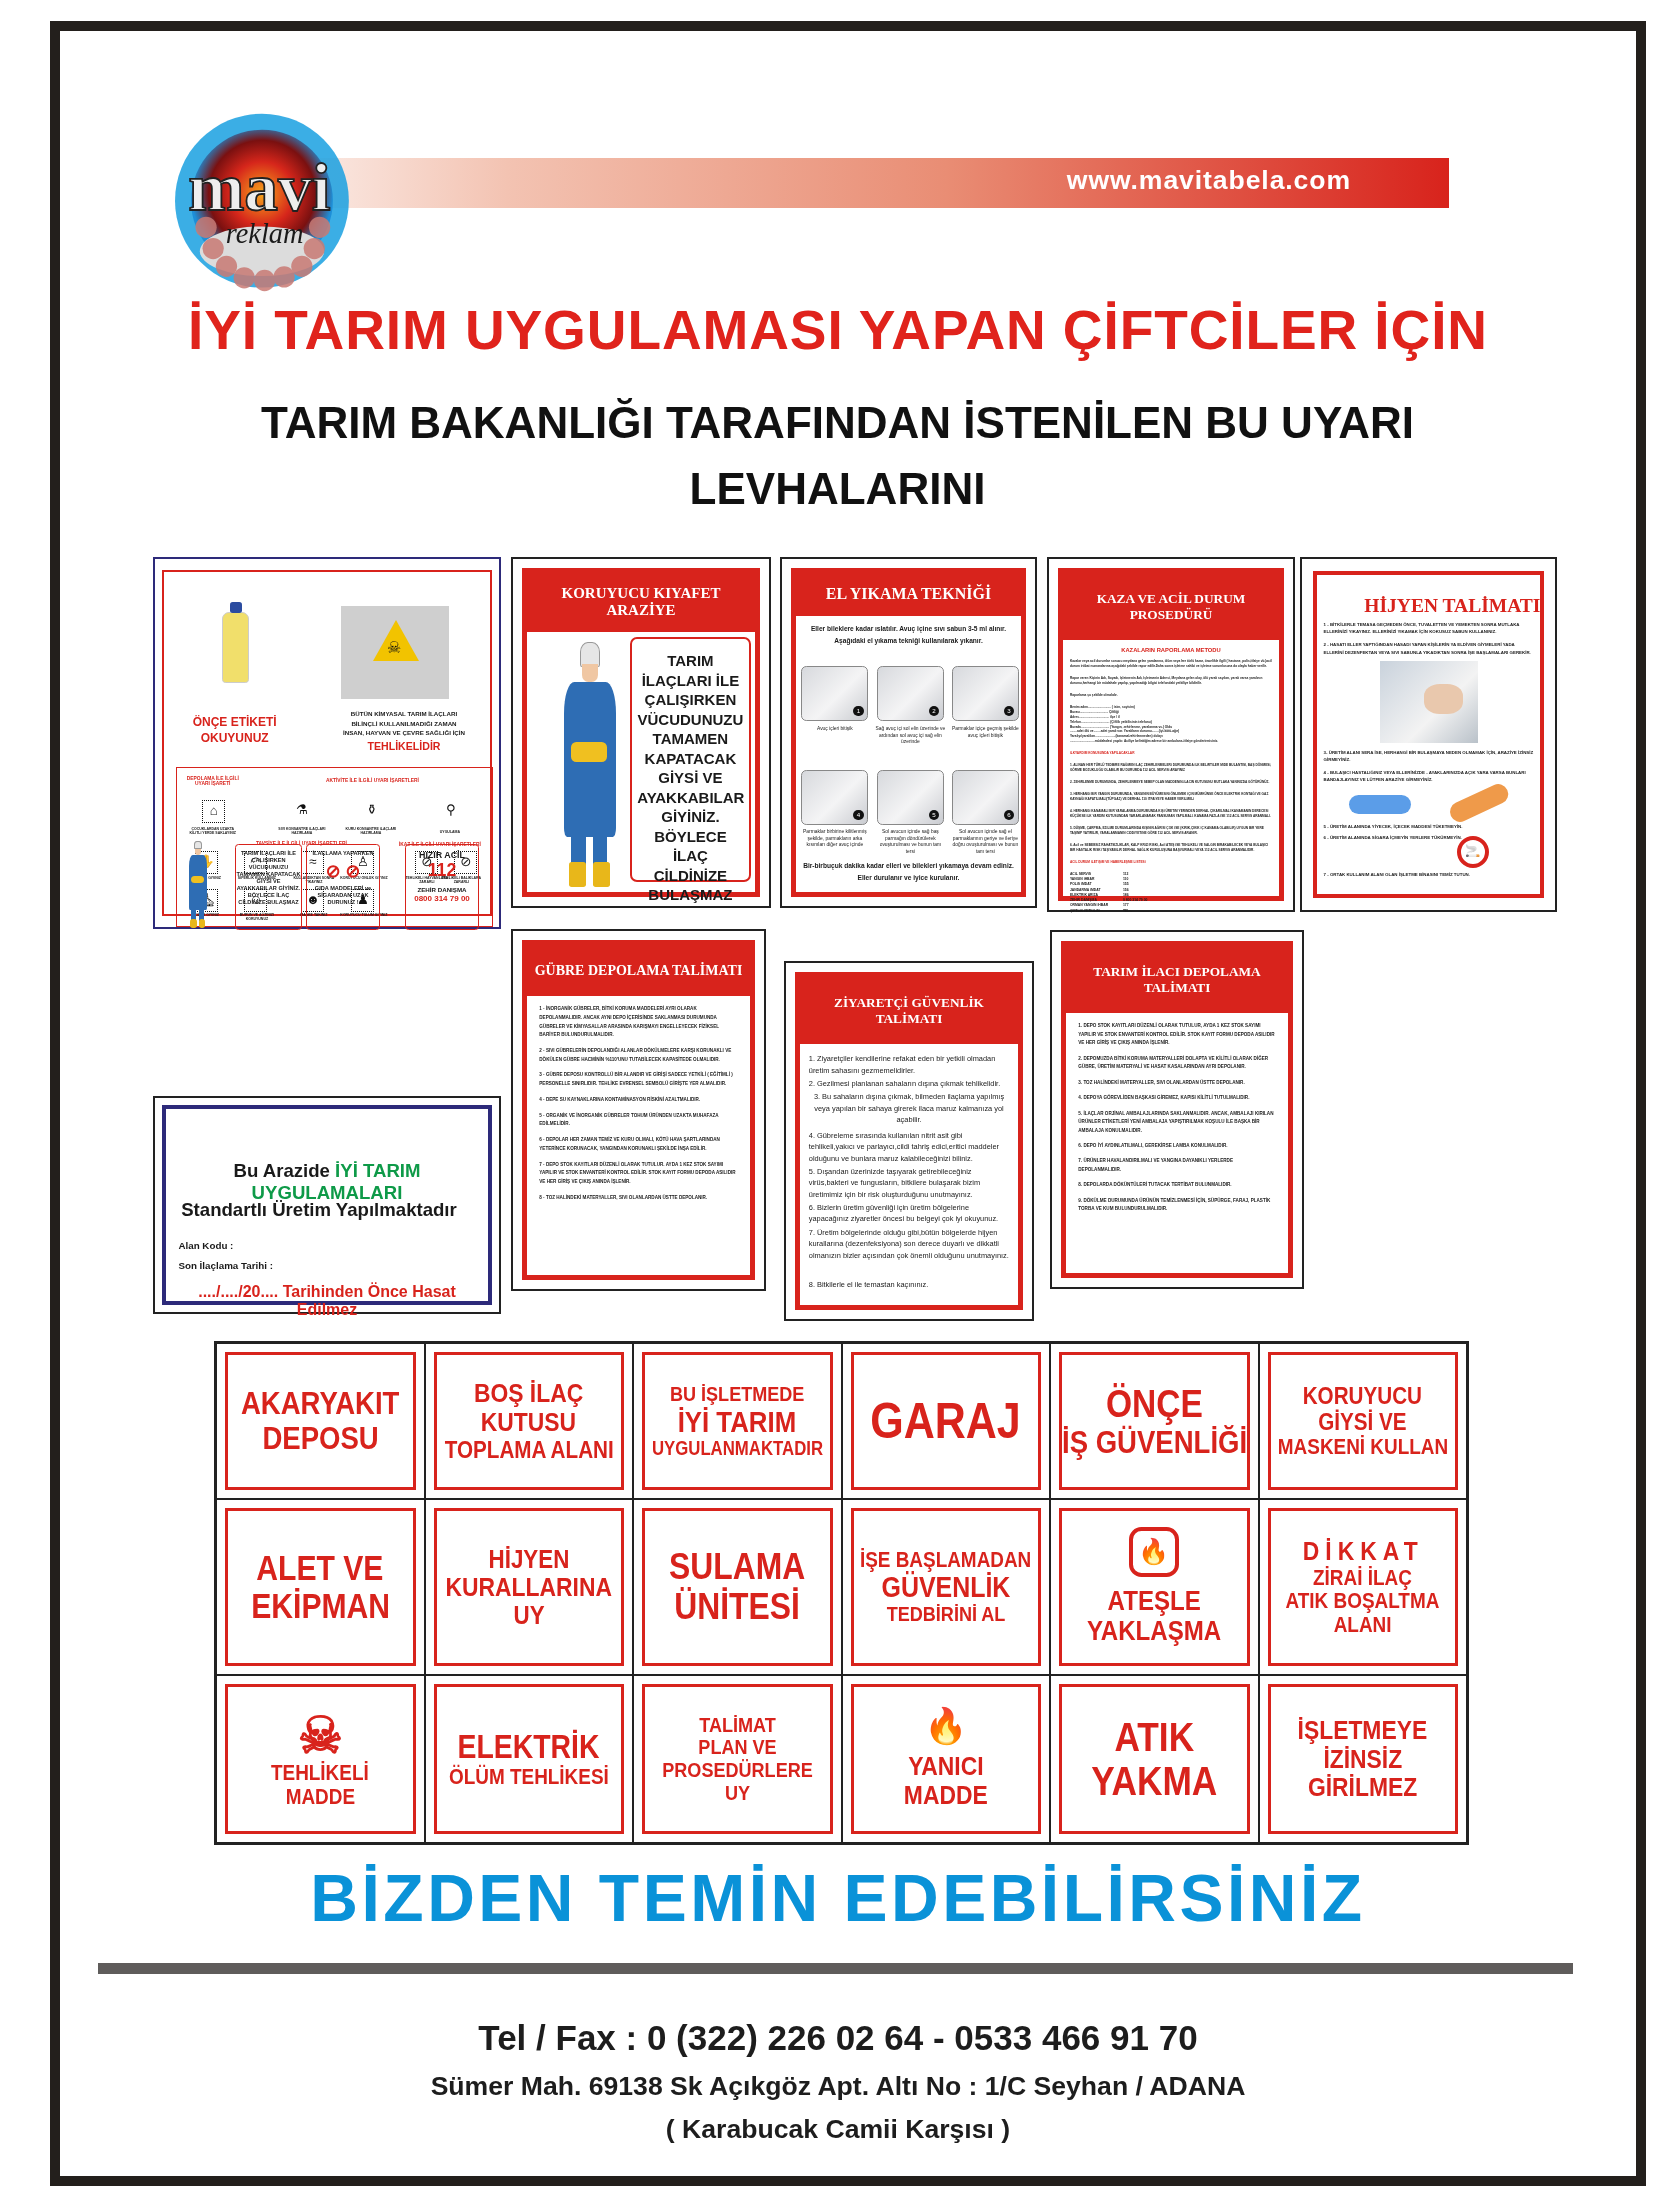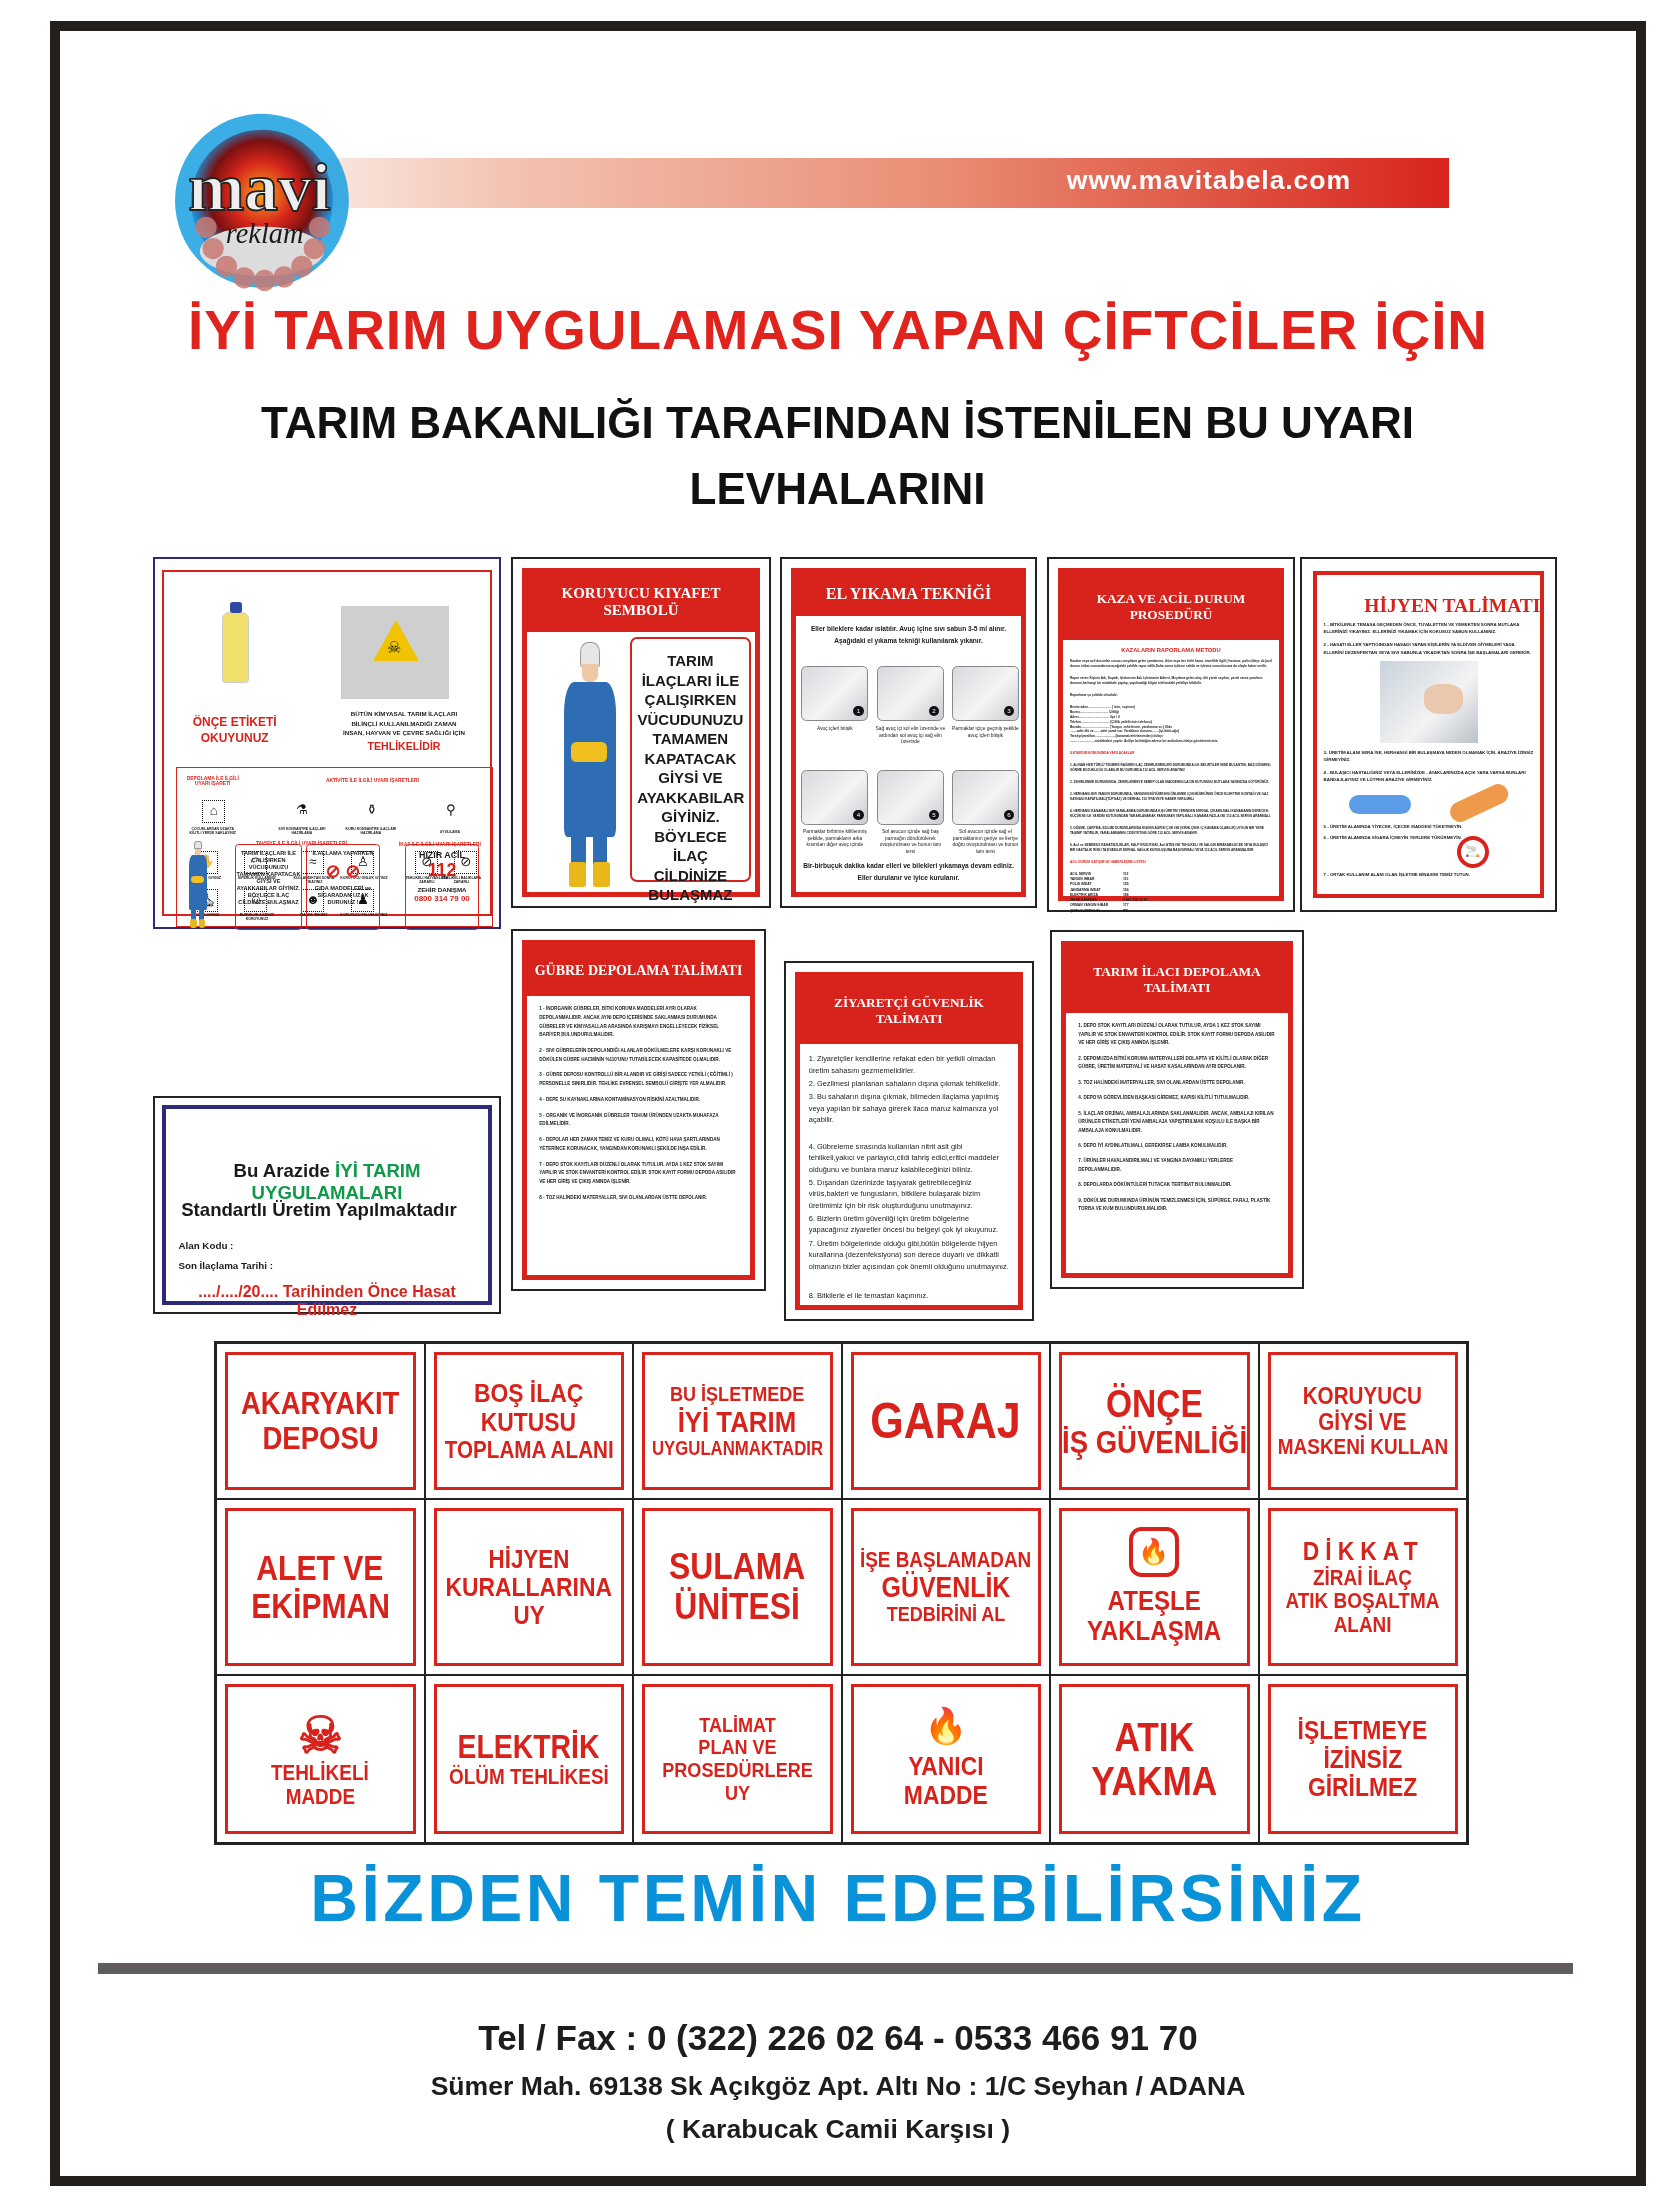--- a/index.html
+++ b/index.html
@@ -203,21 +203,21 @@
       <div class="hz">HIZIR ACİL</div>
       <div class="big">112</div>
       <div class="hz" style="font-size:6.2px;margin-top:5.3px;">ZEHİR DANIŞMA</div>
       <div class="red" style="font-size:8px;">0800 314 79 00</div>
     </div>
   </div>
 </div>
 
 <div class="poster" style="left:511px;top:557px;width:260px;height:351px;">
   <div class="inner">
-    <div class="head" style="font-size:15px;">KORUYUCU KIYAFET SEMBOLÜ</div>
+    <div class="head" style="font-size:15px;">KORUYUCU KIYAFET ARAZİYE</div>
     <div class="worker" style="left:17.7px;top:69px;width:89px;height:250px;">
       <div class="helmet"></div>
         <div class="face"></div>
         <div class="suit"></div>
       <div class="legl"></div>
         <div class="legr"></div>
         <div class="bootl"></div>
         <div class="bootr"></div>
         <div class="gloves"></div>
     </div>
@@ -367,21 +367,21 @@
     </div>
   </div>
 </div>
 
 <div class="poster" style="left:784px;top:961px;width:250px;height:360px;">
   <div class="inner">
     <div class="head" style="font-size:13.3px;padding:17.7px 3.5px;">ZİYARETÇİ GÜVENLİK TALİMATI</div>
     <div class="body" style="font-size:7.4px;line-height:1.55;font-weight:normal;padding:8.9px 8.9px;">
       <p style="margin-bottom:1.8px;">1. Ziyaretçiler kendilerine refakat eden bir yetkili olmadan üretim sahasını gezmemelidirler.</p>
         <p style="margin-bottom:1.8px;">2. Gezilmesi planlanan sahaların dışına çıkmak tehlikelidir.</p>
-      <p style="margin-bottom:15px;">3. Bu sahaların dışına çıkmak, bilmeden ilaçlama yapılmış veya yapılan bir sahaya girerek ilaca maruz kalmanıza yol açabilir.</p>
+      <p style="margin-bottom:4px;text-align:center;">3. Bu sahaların dışına çıkmak, bilmeden ilaçlama yapılmış veya yapılan bir sahaya girerek ilaca maruz kalmanıza yol açabilir.</p>
         <p style="margin-bottom:1.8px;">4. Gübreleme sırasında kullanılan nitrit asit gibi tehlikeli,yakıcı ve parlayıcı,cildi tahriş edici,eritici maddeler olduğunu ve bunlara maruz kalabileceğinizi biliniz.</p>
       <p style="margin-bottom:1.8px;">5. Dışandan üzerinizde taşıyarak getirebileceğiniz virüs,bakteri ve fungusların, bitkilere bulaşarak bizim üretimimiz için bir risk oluşturduğunu unutmayınız.</p>
         <p style="margin-bottom:1.8px;">6. Bizlerin üretim güvenliği için üretim bölgelerine yapacağınız ziyaretler öncesi bu belgeyi çok iyi okuyunuz.</p>
       <p style="margin-bottom:18px;">7. Üretim bölgelerinde olduğu gibi,bütün bölgelerde hijyen kurallarına (dezenfeksiyona) son derece duyarlı ve dikkatli olmanızın bizler açısından çok önemli olduğunu unutmayınız.</p>
         <p>8. Bitkilerle el ile temastan kaçınınız.</p>
     </div>
   </div>
 </div>
 
 <div class="poster" style="left:1050px;top:930px;width:254px;height:359px;">

